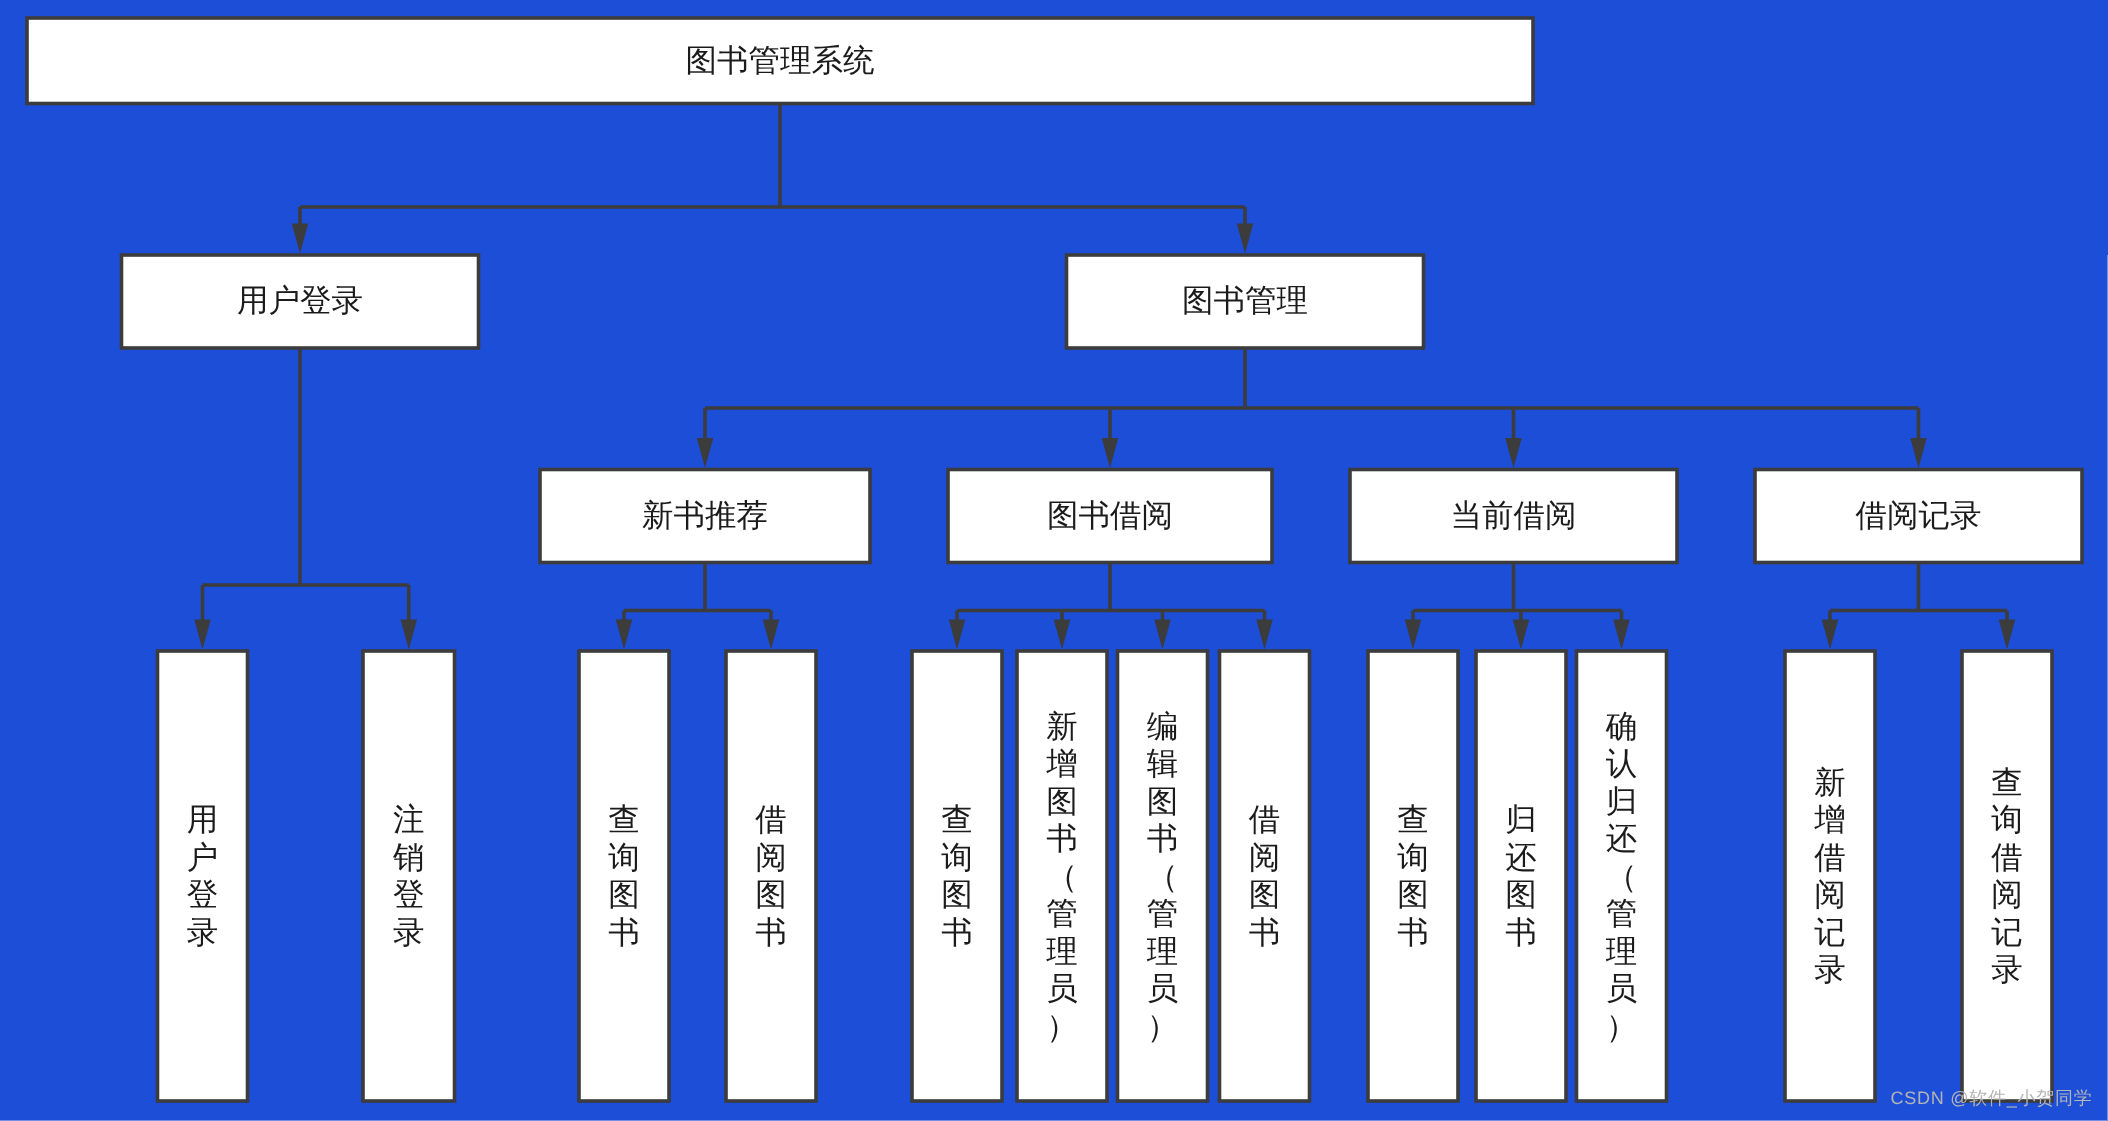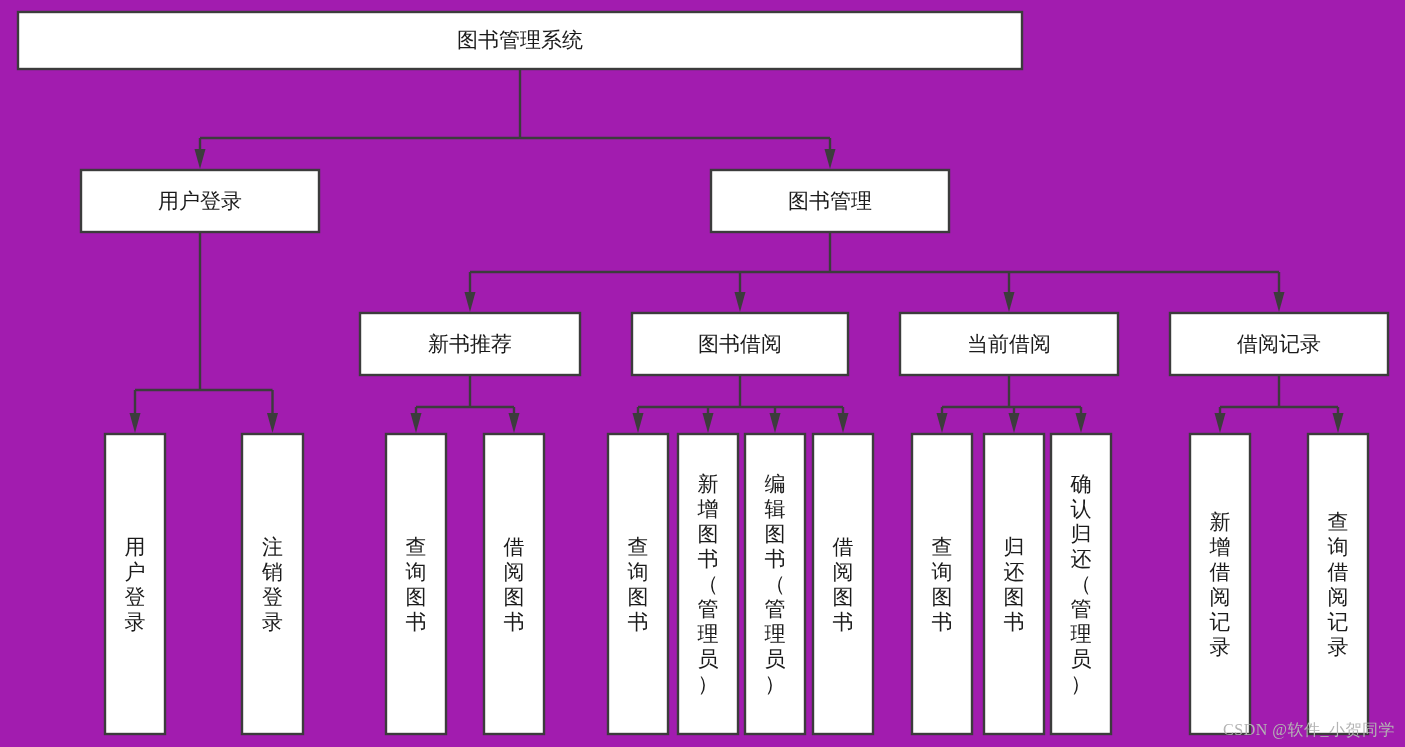--- a/index.html
+++ b/index.html
@@ -10,21 +10,21 @@
   body {
     width: 1405px;
     height: 747px;
     font-family: "Liberation Sans", "DejaVu Sans", sans-serif;
     overflow: hidden;
   }
   #chart-root {
     position: relative;
     width: 1405px;
     height: 747px;
-    background: #a21caf;
+    background: #1d4ed8;
   }
   svg.flow {
     position: absolute;
     left: 0;
     top: 0;
     width: 1405px;
     height: 747px;
   }
   .node-box {
     fill: #ffffff;
@@ -51,22 +51,22 @@
   .node-label-v {
     font-family: "Liberation Sans", "DejaVu Sans", sans-serif;
     font-size: 21px;
     fill: #1b1b1b;
     text-anchor: middle;
   }
   .watermark {
     position: absolute;
     right: 10px;
     bottom: 6px;
-    font-family: Liberation Serif, serif;
-    font-size: 16px;
+    font-family: Liberation Sans, sans-serif;
+    font-size: 12px;
     color: #b4b4b4;
     white-space: nowrap;
     letter-spacing: 0.5px;
   }
 </style>
 </head>
 <body>
 
 <div id="chart-root">
   <svg class="flow" viewBox="0 0 1405 747">

